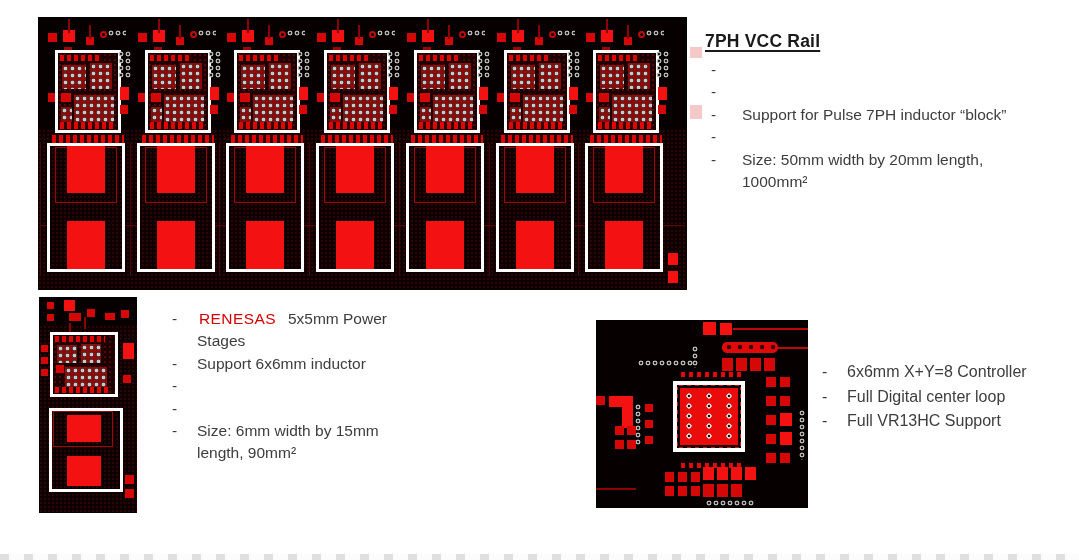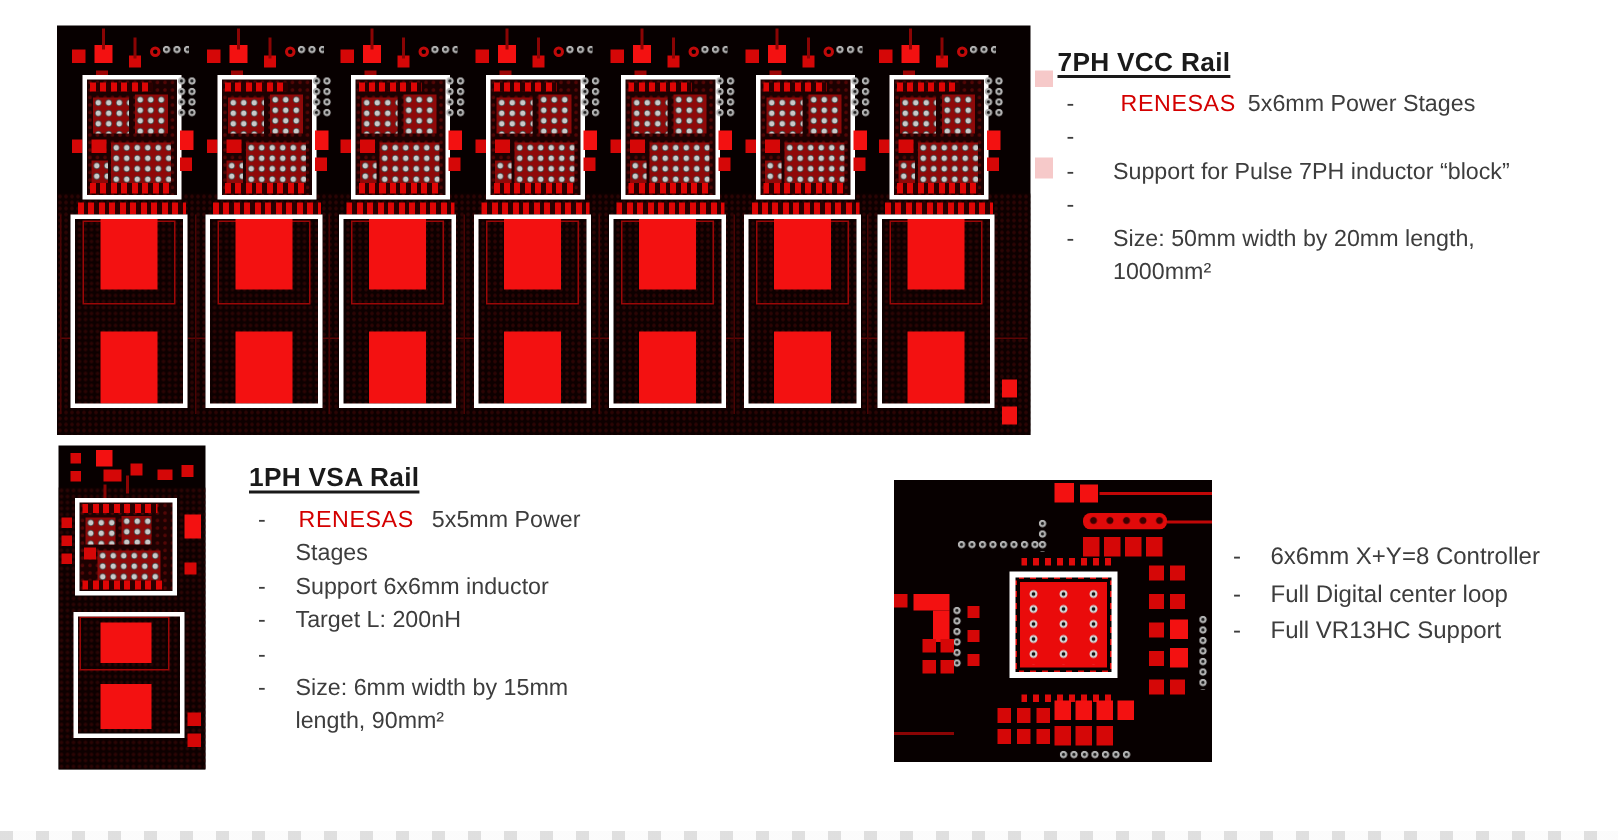--- a/index.html
+++ b/index.html
@@ -330,21 +330,20 @@
     <div class="pad bright" style="left:630px;top:254px;width:10px;height:12px"></div>
   </div>
   <div class="pad ghost" style="left:690px;top:47px;width:12px;height:11px"></div>
   <div class="pad ghost" style="left:690px;top:105px;width:12px;height:14px"></div>
 
   <div class="tb tb-vcc">
     <h2>7PH VCC Rail</h2>
     <ul id="vcc-bullets">
         <li>
           <span class="dash">-</span>
-          <span class="btext"><span class="brand">RENESAS</span>5x6mm Power Stages</span>
         </li>
         <li>
           <span class="dash">-</span>
         </li>
         <li>
           <span class="dash">-</span>
           <span class="btext">Support for Pulse 7PH inductor “block”</span>
         </li>
         <li>
           <span class="dash">-</span>
@@ -387,33 +386,31 @@
       <div class="indframe" style="left:4px;top:3px;width:58px;height:34px"></div>
       <div class="indpad" style="left:18px;top:7px;width:34px;height:27px"></div>
       <div class="indpad" style="left:18px;top:48px;width:34px;height:30px"></div>
       <div class="wframe" style="left:0;top:0;right:0;bottom:0"></div>
     </div>
     <div class="pad" style="left:86px;top:178px;width:9px;height:9px"></div>
     <div class="pad" style="left:86px;top:192px;width:9px;height:9px"></div>
   </div>
 
   <div class="tb tb-vsa">
-    <h2>1PH VSA Rail</h2>
     <ul id="vsa-bullets">
         <li>
           <span class="dash">-</span>
           <span class="btext"><span class="brand">RENESAS</span>5x5mm Power Stages</span>
         </li>
         <li>
           <span class="dash">-</span>
           <span class="btext">Support 6x6mm inductor</span>
         </li>
         <li>
           <span class="dash">-</span>
-          <span class="btext">Target L: 200nH</span>
         </li>
         <li>
           <span class="dash">-</span>
         </li>
         <li>
           <span class="dash">-</span>
           <span class="btext">Size: 6mm width by 15mm length, 90mm²</span>
         </li>
       </ul>
   </div>

